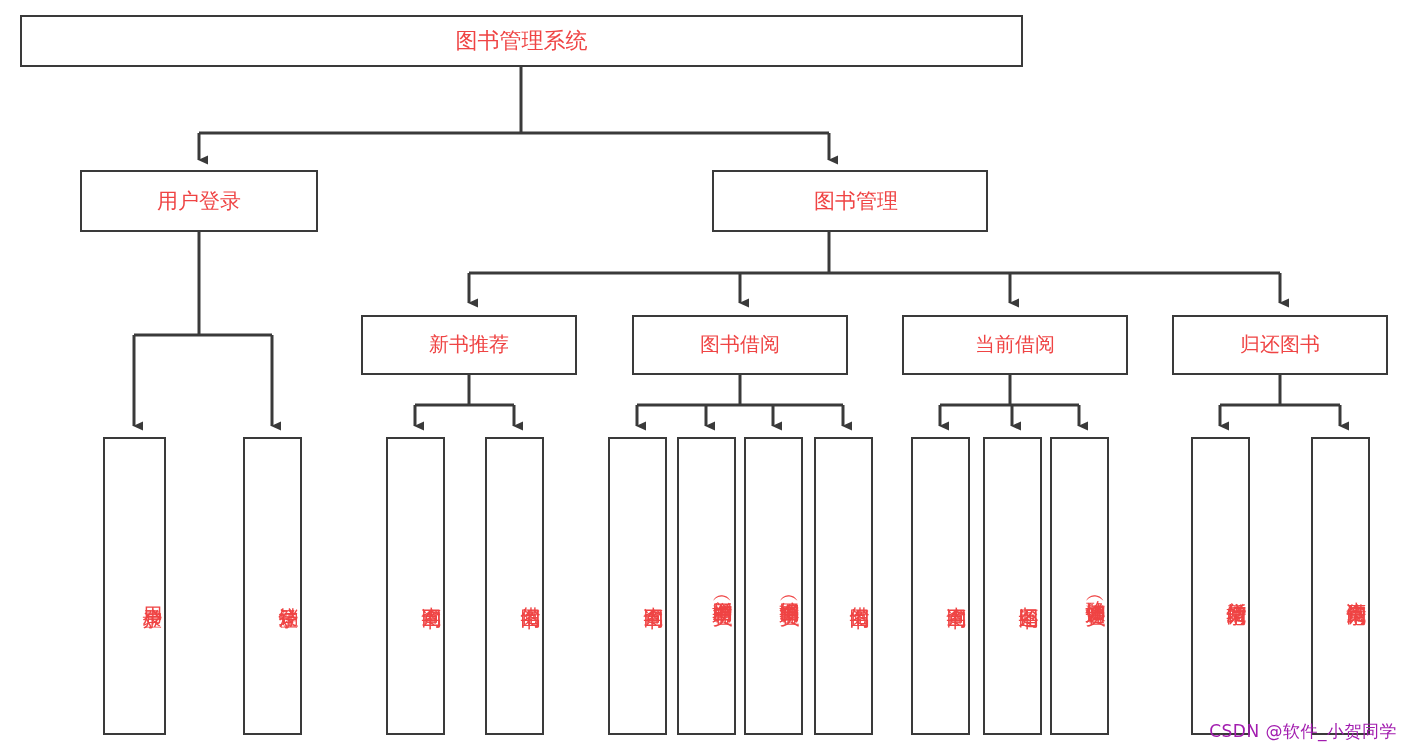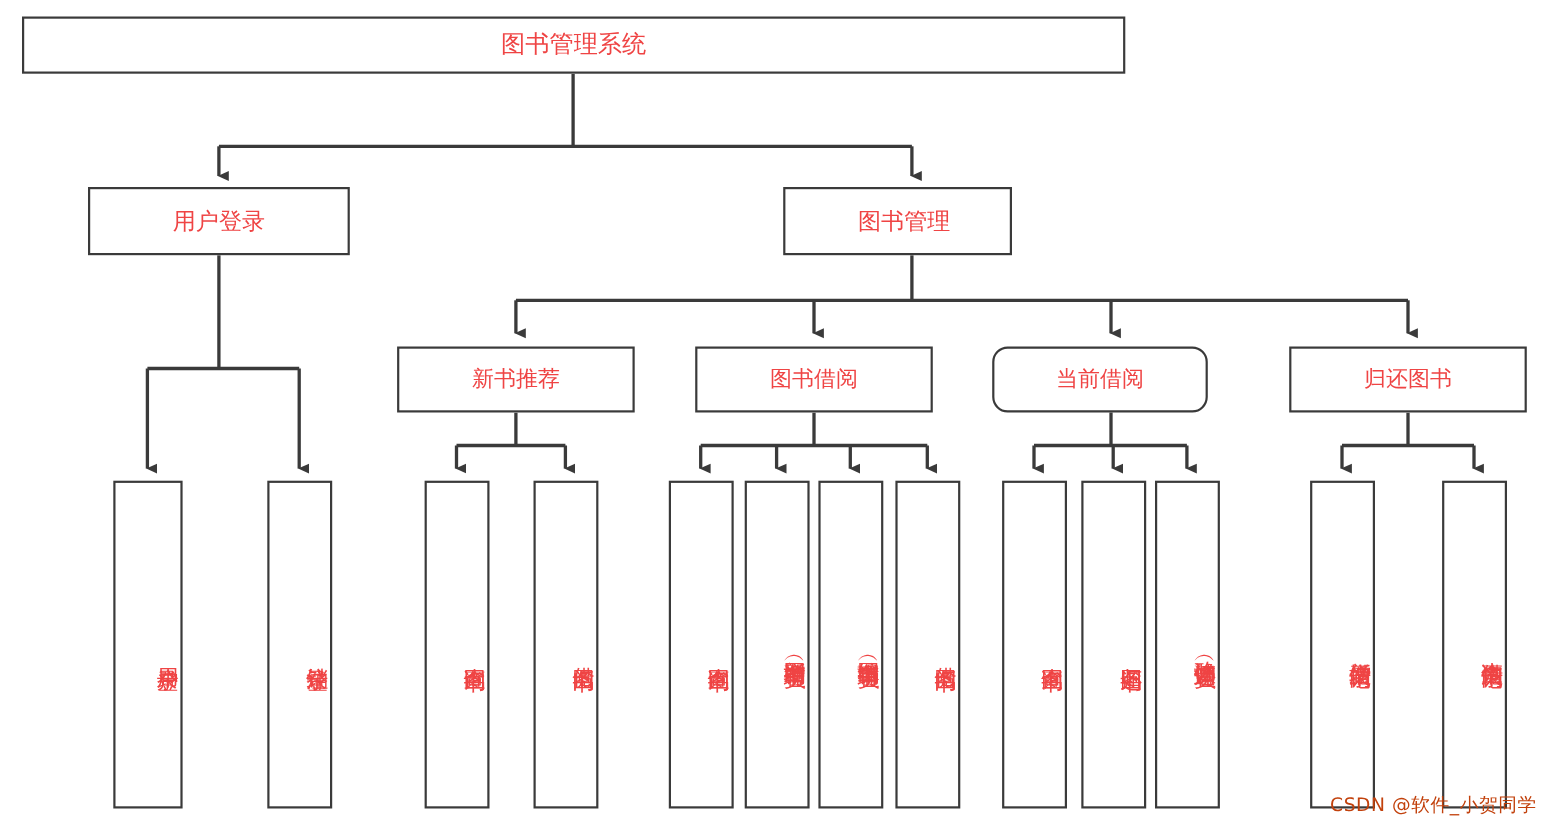--- a/index.html
+++ b/index.html
@@ -55,21 +55,21 @@
     letter-spacing: 1px;
   }
   .node.leaf.tall-text {
     padding-top: 6px;
   }
   .watermark {
     position: absolute;
     right: 8px;
     bottom: 4px;
     font-size: 17px;
-    color: #c2410c;
+    color: #a21caf;
     white-space: nowrap;
     letter-spacing: 0.5px;
   }
 </style>
 </head>
 <body>
 
 <div id="canvas">
 
   <svg class="wires" viewBox="0 0 1405 747" xmlns="http://www.w3.org/2000/svg">
@@ -122,31 +122,31 @@
     </g>
   </svg>
 
   <div class="node root" style="left:20px; top:15px; width:1003px; height:52px;">
     <span>图书管理系统</span>
   </div>
 
   <div class="node mid" style="left:80px; top:170px; width:238px; height:62px;">
     <span>用户登录</span>
   </div>
-  <div class="node mid" style="left:712px; top:170px; width:208px; height:62px;padding-left:12px;">
+  <div class="node mid" style="left:712px; top:170px; width:276px; height:62px;padding-left:12px;">
     <span>图书管理</span>
   </div>
 
   <div class="node sub" style="left:361px; top:315px; width:216px; height:60px;">
     <span>新书推荐</span>
   </div>
   <div class="node sub" style="left:632px; top:315px; width:216px; height:60px;">
     <span>图书借阅</span>
   </div>
-  <div class="node sub" style="left:902px; top:315px; width:196px; height:60px;border-radius:14px;">
+  <div class="node sub" style="left:902px; top:315px; width:226px; height:60px;">
     <span>当前借阅</span>
   </div>
   <div class="node sub" style="left:1172px; top:315px; width:216px; height:60px;">
     <span>归还图书</span>
   </div>
 
   <div class="node leaf" style="left:103px; top:437px; width:63px; height:298px;">
     <span>用户登录</span>
   </div>
   <div class="node leaf" style="left:243px; top:437px; width:59px; height:298px;">

